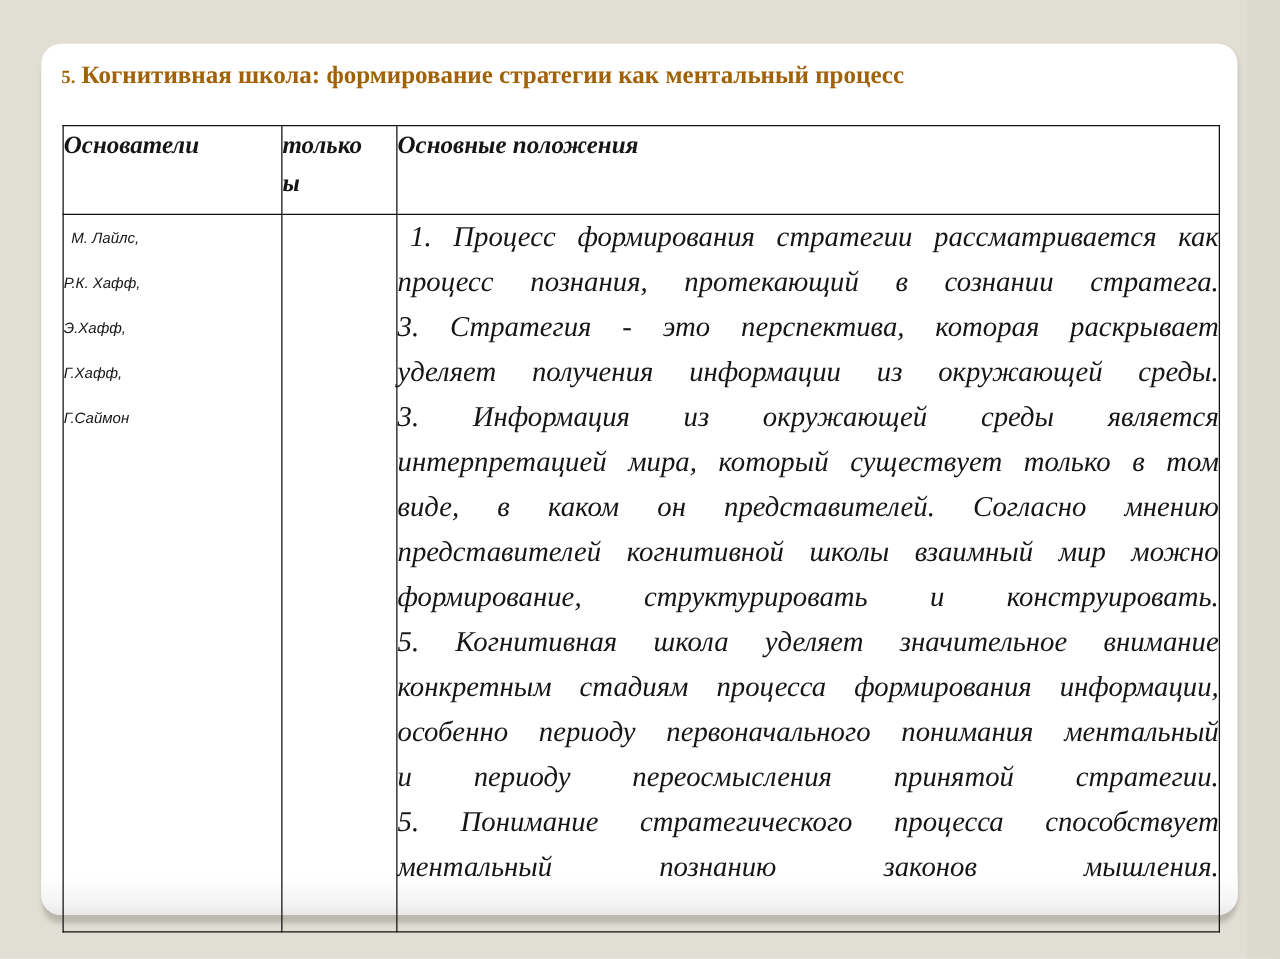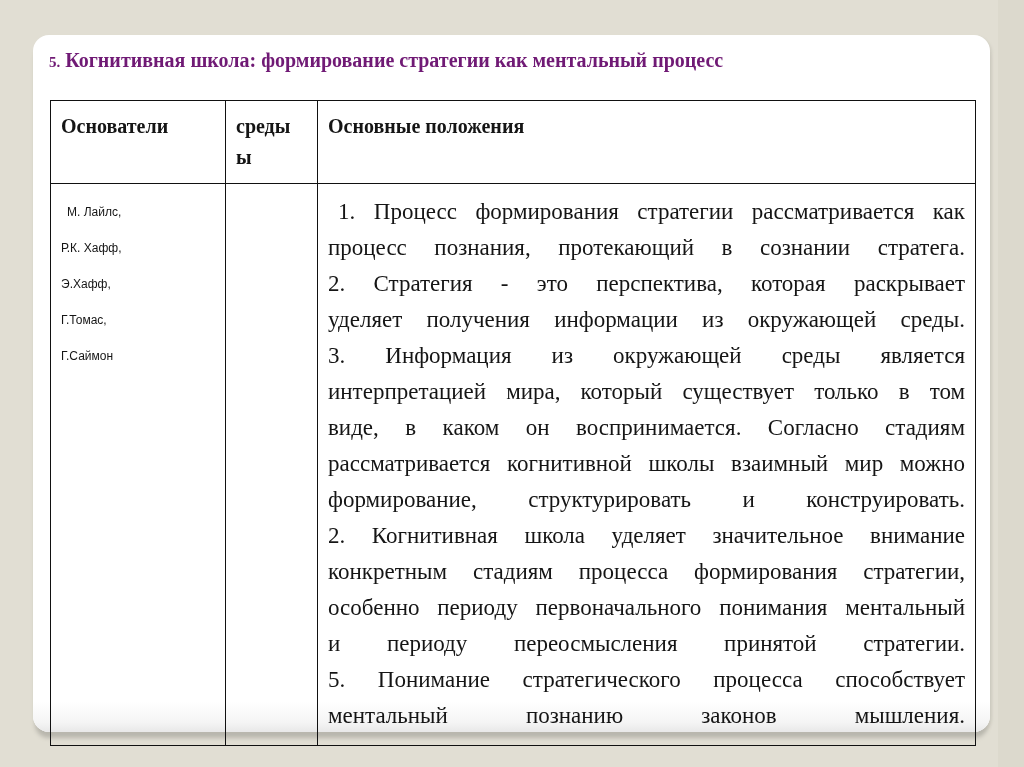--- a/index.html
+++ b/index.html
@@ -40,41 +40,42 @@
     height: 30px;
     border-radius: 0 0 16px 16px;
     background: linear-gradient(to bottom, #ffffff 0%, #f4f4f4 70%, #e8e8e8 100%);
   }
   .title {
     position: absolute;
     left: 49px;
     top: 49px;
     font-size: 20px;
     font-weight: bold;
-    color: #701a75;
+    color: #a16207;
     white-space: nowrap;
     letter-spacing: 0px;
   }
   .title .num {
     font-size: 15px;
   }
   table.main {
     position: absolute;
     left: 50px;
     top: 100px;
     width: 925px;
     height: 646px;
     border-collapse: collapse;
     table-layout: fixed;
   }
   table.main td, table.main th {
     border: 1.5px solid #111111;
     vertical-align: top;
-    padding: 10px;
+    padding: 0;
     color: #151515;
+    font-style: italic;
   }
   col.c1 { width: 175px; }
   col.c2 { width: 92px; }
   col.c3 { width: 658px; }
   tr.head { height: 71px; }
   th {
     text-align: left;
     font-weight: bold;
     font-size: 20px;
     line-height: 31px;
@@ -121,46 +122,46 @@
 <table class="main">
   <colgroup>
     <col class="c1">
       <col class="c2">
       <col class="c3">
   </colgroup>
   <tbody>
       <tr class="head">
     <th class="h1">Основатели</th>
     <th class="h2">
-      <span style="display:block">среды</span>
+      <span style="display:block">только</span>
       <span style="display:block">ы</span>
     </th>
     <th class="h3">Основные положения</th>
   </tr>
   <tr>
     <td class="founders">
       <span class="name first">М. Лайлс,</span>
       <span class="name">Р.К. Хафф,</span>
       <span class="name">Э.Хафф,</span>
-      <span class="name">Г.Томас,</span>
+      <span class="name">Г.Хафф,</span>
       <span class="name">Г.Саймон</span>
     </td>
     <td class="methods"></td>
     <td class="positions">
       <span class="para first">1. Процесс формирования стратегии рассматривается как</span>
       <span class="para">процесс познания, протекающий в сознании стратега.</span>
-      <span class="para">2. Стратегия - это перспектива, которая раскрывает</span>
+      <span class="para">3. Стратегия - это перспектива, которая раскрывает</span>
       <span class="para">уделяет получения информации из окружающей среды.</span>
       <span class="para">3. Информация из окружающей среды является</span>
       <span class="para">интерпретацией мира, который существует только в том</span>
-      <span class="para">виде, в каком он воспринимается. Согласно стадиям</span>
-      <span class="para">рассматривается когнитивной школы взаимный мир можно</span>
+      <span class="para">виде, в каком он представителей. Согласно мнению</span>
+      <span class="para">представителей когнитивной школы взаимный мир можно</span>
       <span class="para">формирование, структурировать и конструировать.</span>
-      <span class="para">2. Когнитивная школа уделяет значительное внимание</span>
-      <span class="para">конкретным стадиям процесса формирования стратегии,</span>
+      <span class="para">5. Когнитивная школа уделяет значительное внимание</span>
+      <span class="para">конкретным стадиям процесса формирования информации,</span>
       <span class="para">особенно периоду первоначального понимания ментальный</span>
       <span class="para">и периоду переосмысления принятой стратегии.</span>
       <span class="para">5. Понимание стратегического процесса способствует</span>
       <span class="para">ментальный познанию законов мышления.</span>
     </td>
   </tr>
 </tbody>
   </table>
 
 </body></html>

